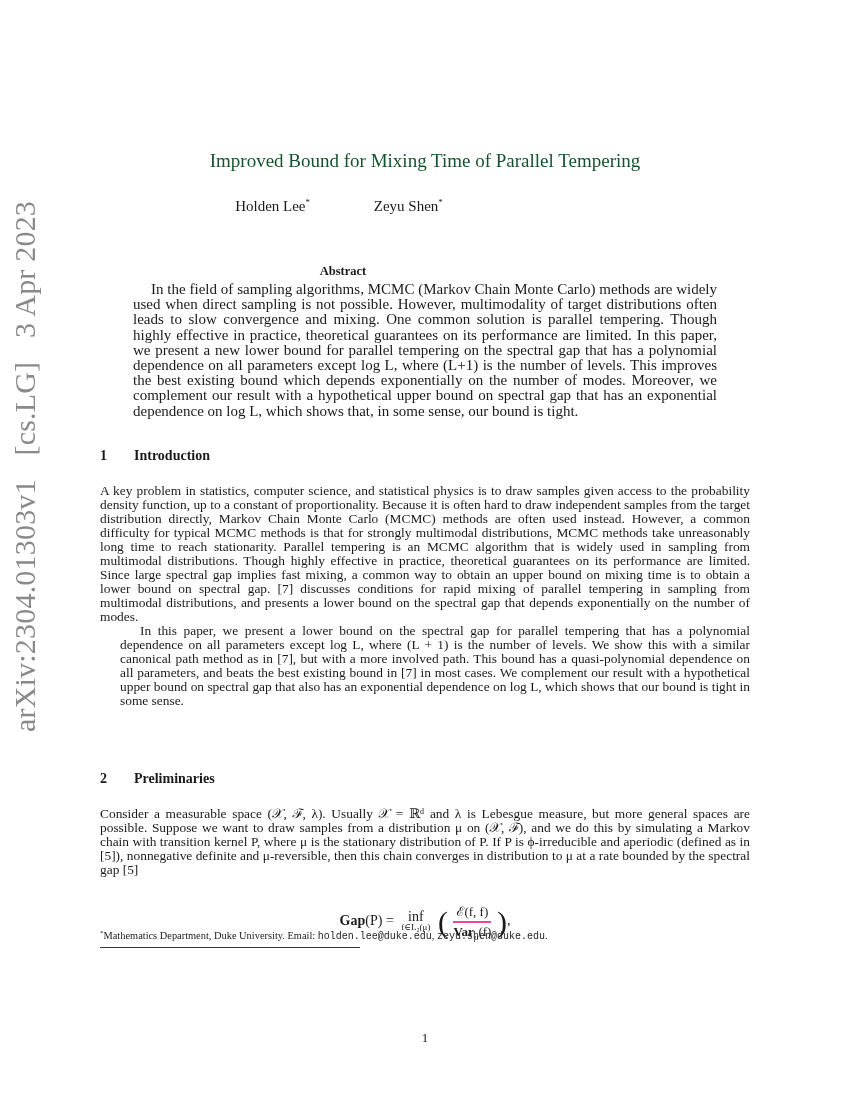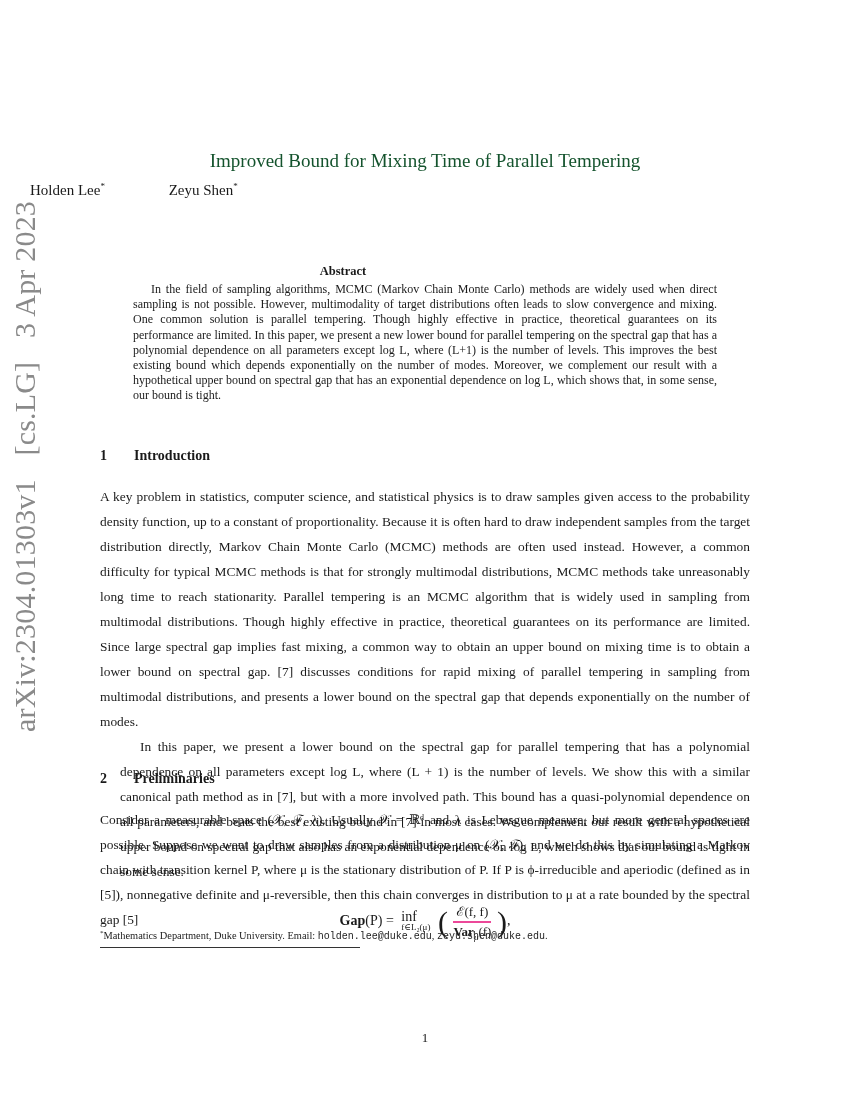--- a/index.html
+++ b/index.html
@@ -4,37 +4,37 @@
 <style>
   html, body { margin:0; padding:0; background:#ffffff; }
   body { width:850px; height:1100px; position:relative; overflow:hidden;
          font-family:"Liberation Serif", "DejaVu Serif", serif; color:#1a1a1a; }
   .abs { position:absolute; }
   .stamp { left:-215px; top:480px; width:480px; height:40px; transform:rotate(-90deg);
            transform-origin:center center; font-size:30px; color:#8a8a8a; letter-spacing:0.2px;
            white-space:nowrap; text-align:center; line-height:40px; }
   .stamp span { margin:0 8px; }
   .title { left:0; width:850px; top:150px; text-align:center; font-size:19px; color:#14532d; }
-  .authors { left:0; width:678px; top:181px; text-align:left; font-size:15px; }
+  .authors { left:0; width:678px; top:197px; text-align:center; font-size:15px; }
   .authors span { margin:0 30px; }
   .authors sup { font-size:9px; }
   .abs-title { left:0; width:686px; top:264px; text-align:center; font-size:12.5px; font-weight:bold; }
-  .abstract { left:133px; width:584px; top:282px; font-size:12px; line-height:15.2px; text-align:justify; }
+  .abstract { left:133px; width:584px; top:282px; font-size:15px; line-height:15.2px; text-align:justify; }
   .abstract p { margin:0; text-indent:18px; }
   .sec { left:100px; font-size:14px; font-weight:bold; }
   .sec .num { display:inline-block; width:34px; }
-  .body { left:100px; width:650px; font-size:13.4px; line-height:25px; text-align:justify; }
+  .body { left:100px; width:650px; font-size:13.4px; line-height:14px; text-align:justify; }
   .body p { margin:0; }
   .body p.ind { text-indent:20px;margin-left:20px; }
   .eq { left:0; width:850px; top:902px; text-align:center; font-size:14px; }
   .eq .frac { display:inline-block; vertical-align:middle; text-align:center; margin:0 2px; }
   .eq .frac .n { display:block; border-bottom:2px solid #ec4899; padding:0 3px 1px; font-size:13px; }
   .eq .frac .d { display:block; padding-top:1px; font-size:13px; }
   .eq .paren { font-size:30px; vertical-align:middle; font-weight:100; }
-  .eq .inf { display:inline-block; vertical-align:middle; text-align:left; line-height:11px; margin:8px 4px; }
+  .eq .inf { display:inline-block; vertical-align:middle; text-align:center; line-height:11px; margin:8px 4px; }
   .eq .inf small { display:block; font-size:9px; }
   .rule { left:100px; top:947px; width:260px; height:0; border-top:1px solid #333; }
   .foot { left:100px; top:929px; font-size:10.4px; color:#222; }
   .foot code { font-family:"Liberation Mono", "DejaVu Sans Mono", monospace; font-size:10px; }
   .pnum { left:0; width:850px; top:1030px; text-align:center; font-size:13px; }
 </style>
 </head>
 <body>
 
 <div class="abs stamp">

